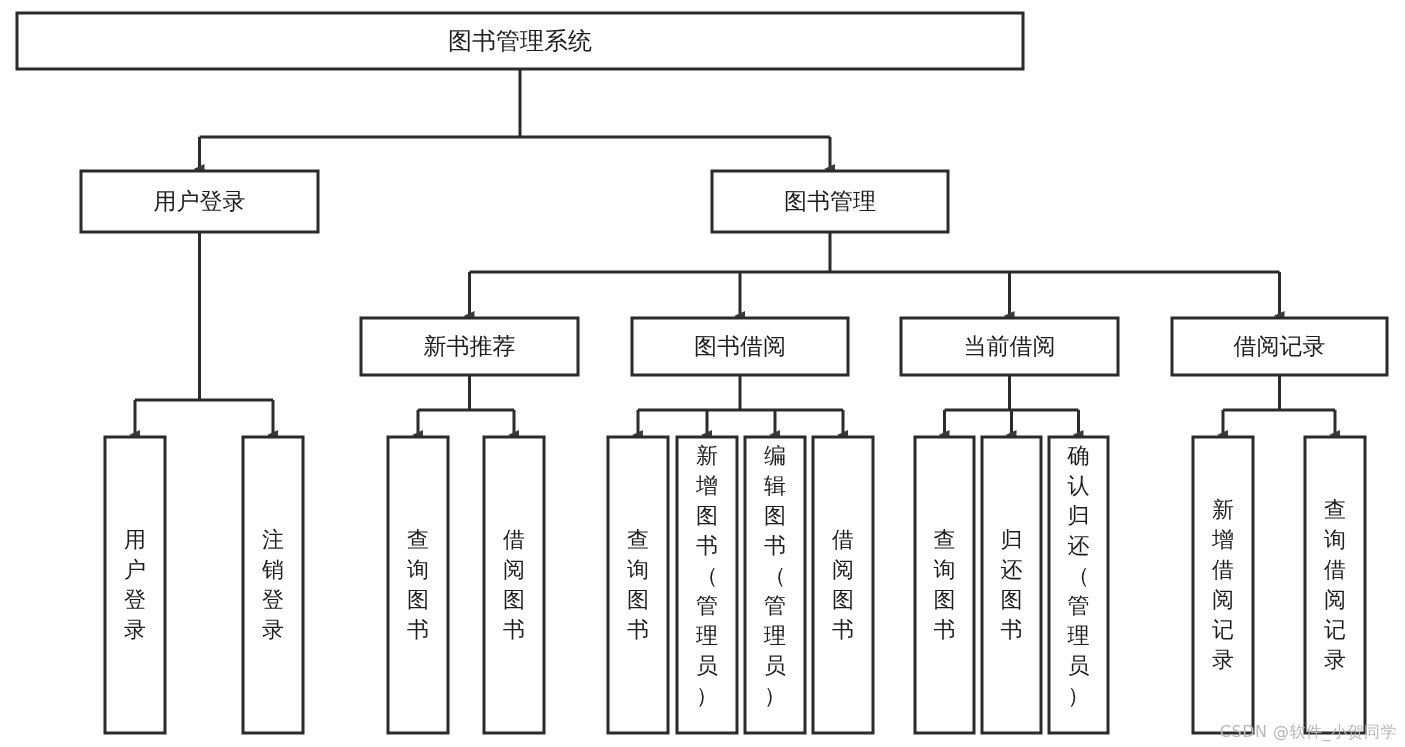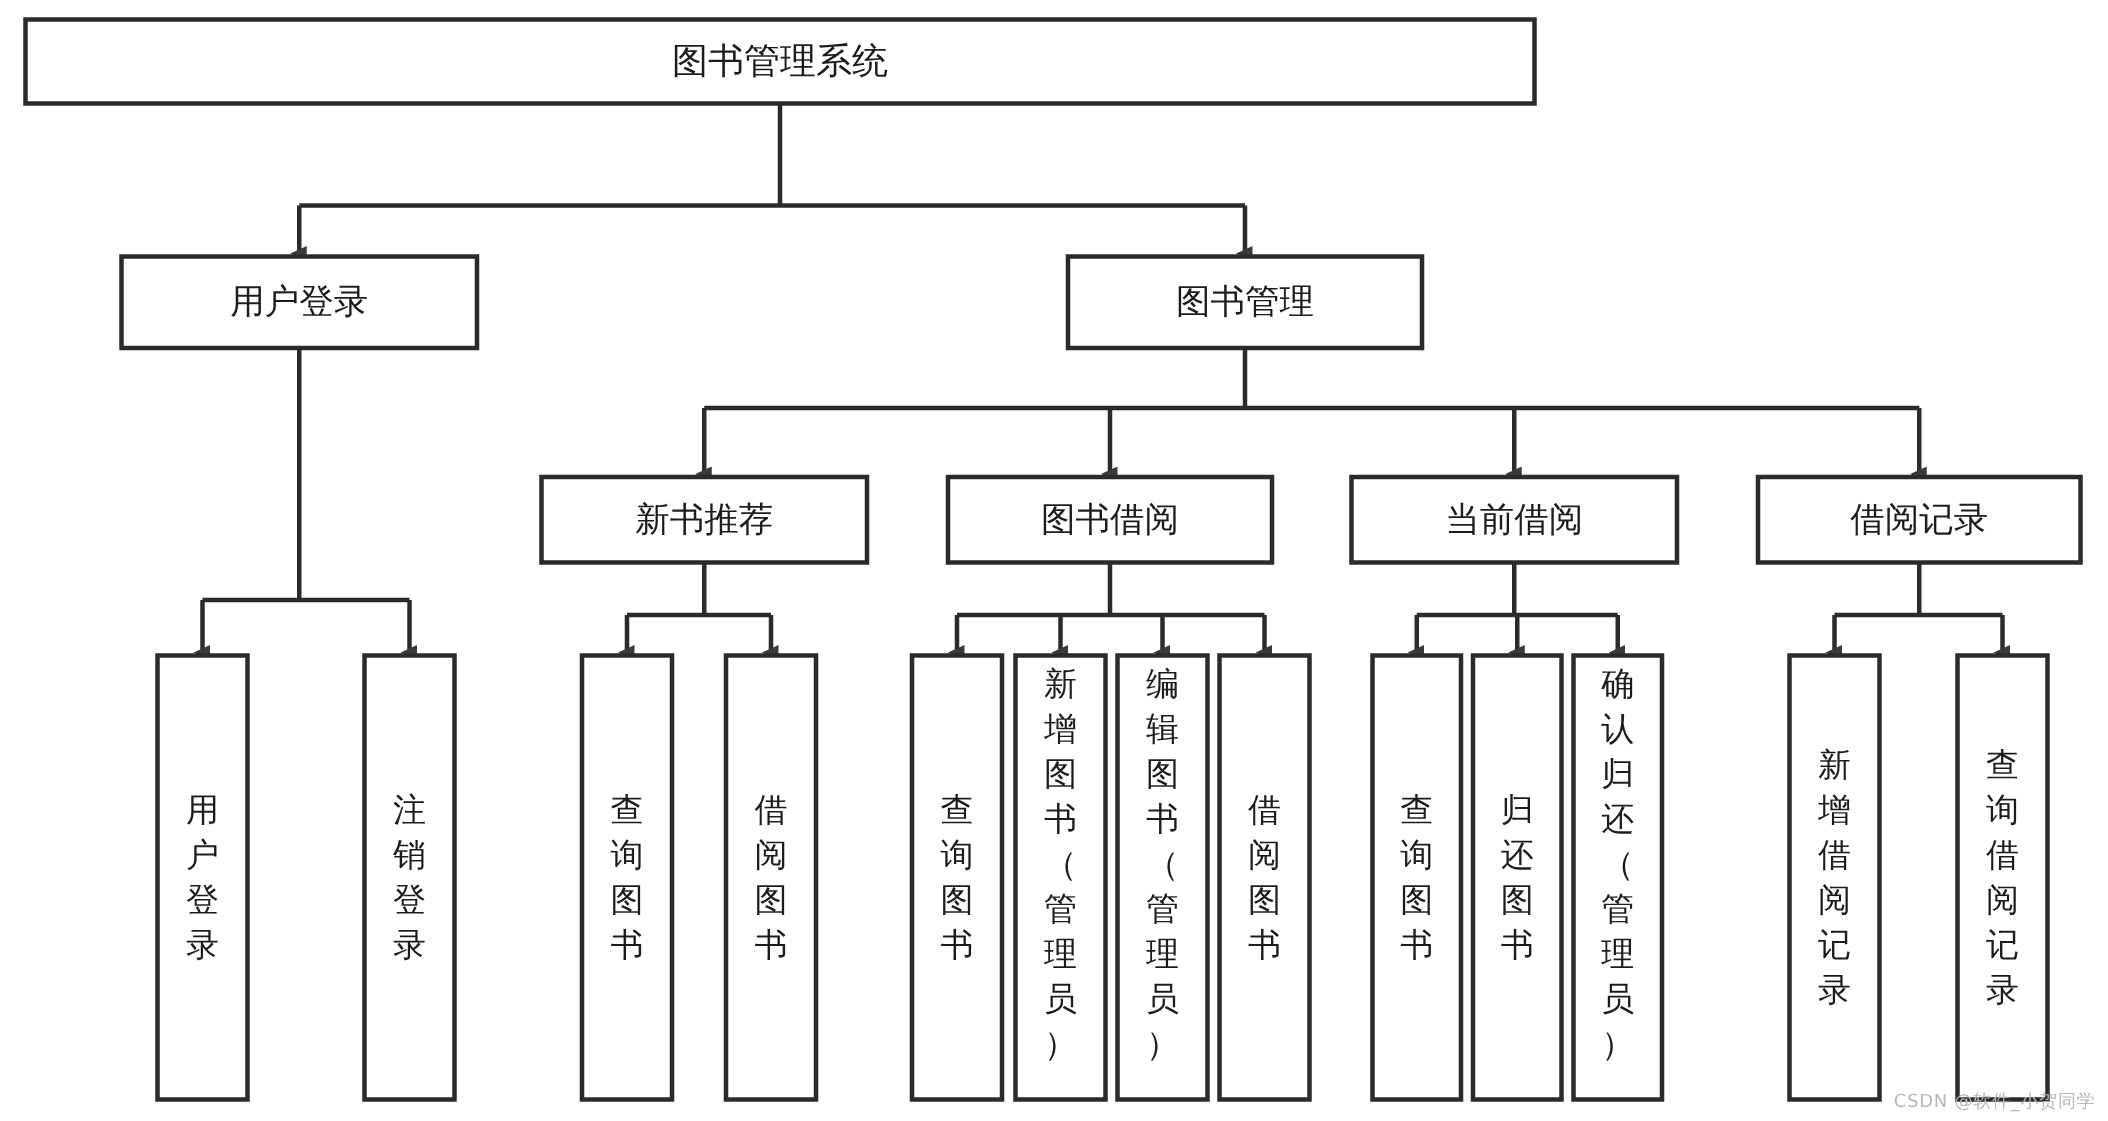--- a/index.html
+++ b/index.html
@@ -48,21 +48,21 @@
     fill: none;
   }
   .arrow-head {
     fill: #3a3a3a;
   }
   .watermark-text {
     position: absolute;
     right: 8px;
     bottom: 4px;
     font-family: "DejaVu Sans", "Liberation Sans", sans-serif;
-    font-size: 12px;
+    font-size: 16px;
     color: #b8b8b8;
     white-space: nowrap;
     letter-spacing: 0.5px;
   }
 </style>
 </head>
 <body>
 
 <svg id="diagram" viewBox="0 0 1405 747" xmlns="http://www.w3.org/2000/svg">
 

